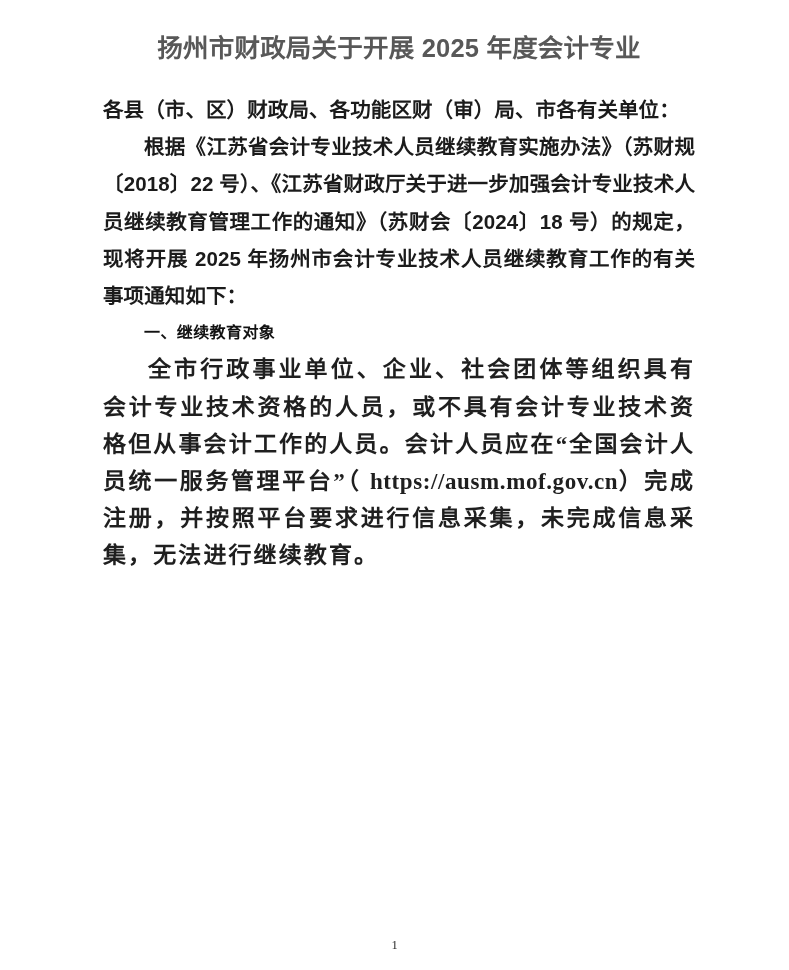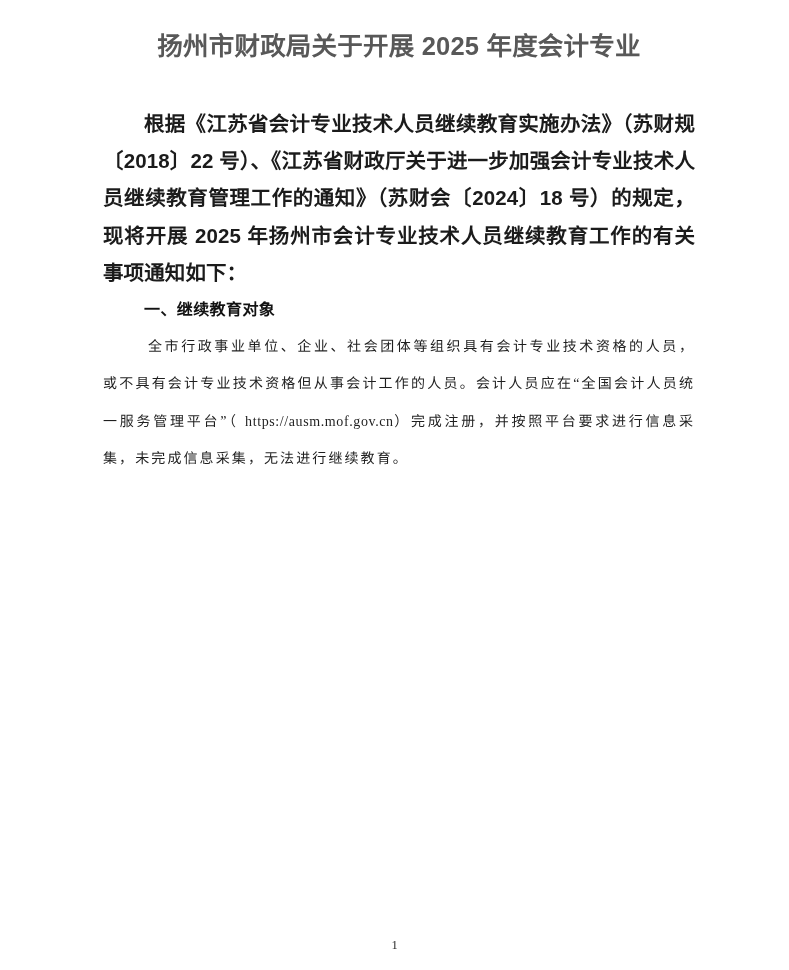--- a/index.html
+++ b/index.html
@@ -22,22 +22,22 @@
   }
   .content {
     position: absolute;
     left: 103px;
     top: 0;
     width: 592px;
   }
 
   
   .doc-title {
-    margin: 16px;
-    padding-top: 10px;
+    margin: 0;
+    padding-top: 28px;
     font-family: "Liberation Sans", "DejaVu Sans", sans-serif;
     font-size: 25.5px;
     font-weight: 700;
     color: #585858;
     text-align: center;
     line-height: 40px;
     letter-spacing: 0.2px;
     white-space: nowrap;
   }
   .doc-title .tline { display: block; }
@@ -56,22 +56,22 @@
     letter-spacing: 0.1px;
     text-align: justify;
     text-justify: inter-ideograph;
     white-space: pre-wrap;
     word-break: break-all;
   }
 
   
   .body-kai {
     font-family: "Liberation Serif", "DejaVu Serif", serif;
-    font-size: 14px;
-    font-weight: 400;
+    font-size: 23px;
+    font-weight: 700;
     color: #1f1f1f;
     line-height: 37.2px;
     letter-spacing: 2.1px;
     text-align: justify;
     text-justify: inter-ideograph;
     white-space: pre-wrap;
     word-break: break-all;
   }
   .body-kai .url {
     font-family: "Liberation Serif", "DejaVu Serif", serif;
@@ -116,20 +116,21 @@
 <div class="page">
 
   <div class="content">
 
     <h1 class="doc-title">
       <span class="tline first">扬州市财政局关于开展 2025 年度会计专业</span>
     </h1>
 
     <div class="gap-before-salutation"></div>
 
+    <p class="block body-hei">各县（市、区）财政局、各功能区财（审）局、市各有关单位：</p>
 
     <p class="block body-hei indent">根据《江苏省会计专业技术人员继续教育实施办法》（苏财规〔2018〕22 号）、《江苏省财政厅关于进一步加强会计专业技术人员继续教育管理工作的通知》（苏财会〔2024〕18 号）的规定，现将开展 2025 年扬州市会计专业技术人员继续教育工作的有关事项通知如下：</p>
 
     <div class="sec-heading">一、继续教育对象</div>
 
     <p class="block body-kai indent-kai"><span>全市行政事业单位、企业、社会团体等组织具有会计专业技术资格的人员，或不具有会计专业技术资格但从事会计工作的人员。会计人员应在“全国会计人员统一服务管理平台”（ </span><span class="url">https://ausm.mof.gov.cn</span><span>）完成注册，并按照平台要求进行信息采集，未完成信息采集，无法进行继续教育。</span></p>
 
 
 
   </div>

